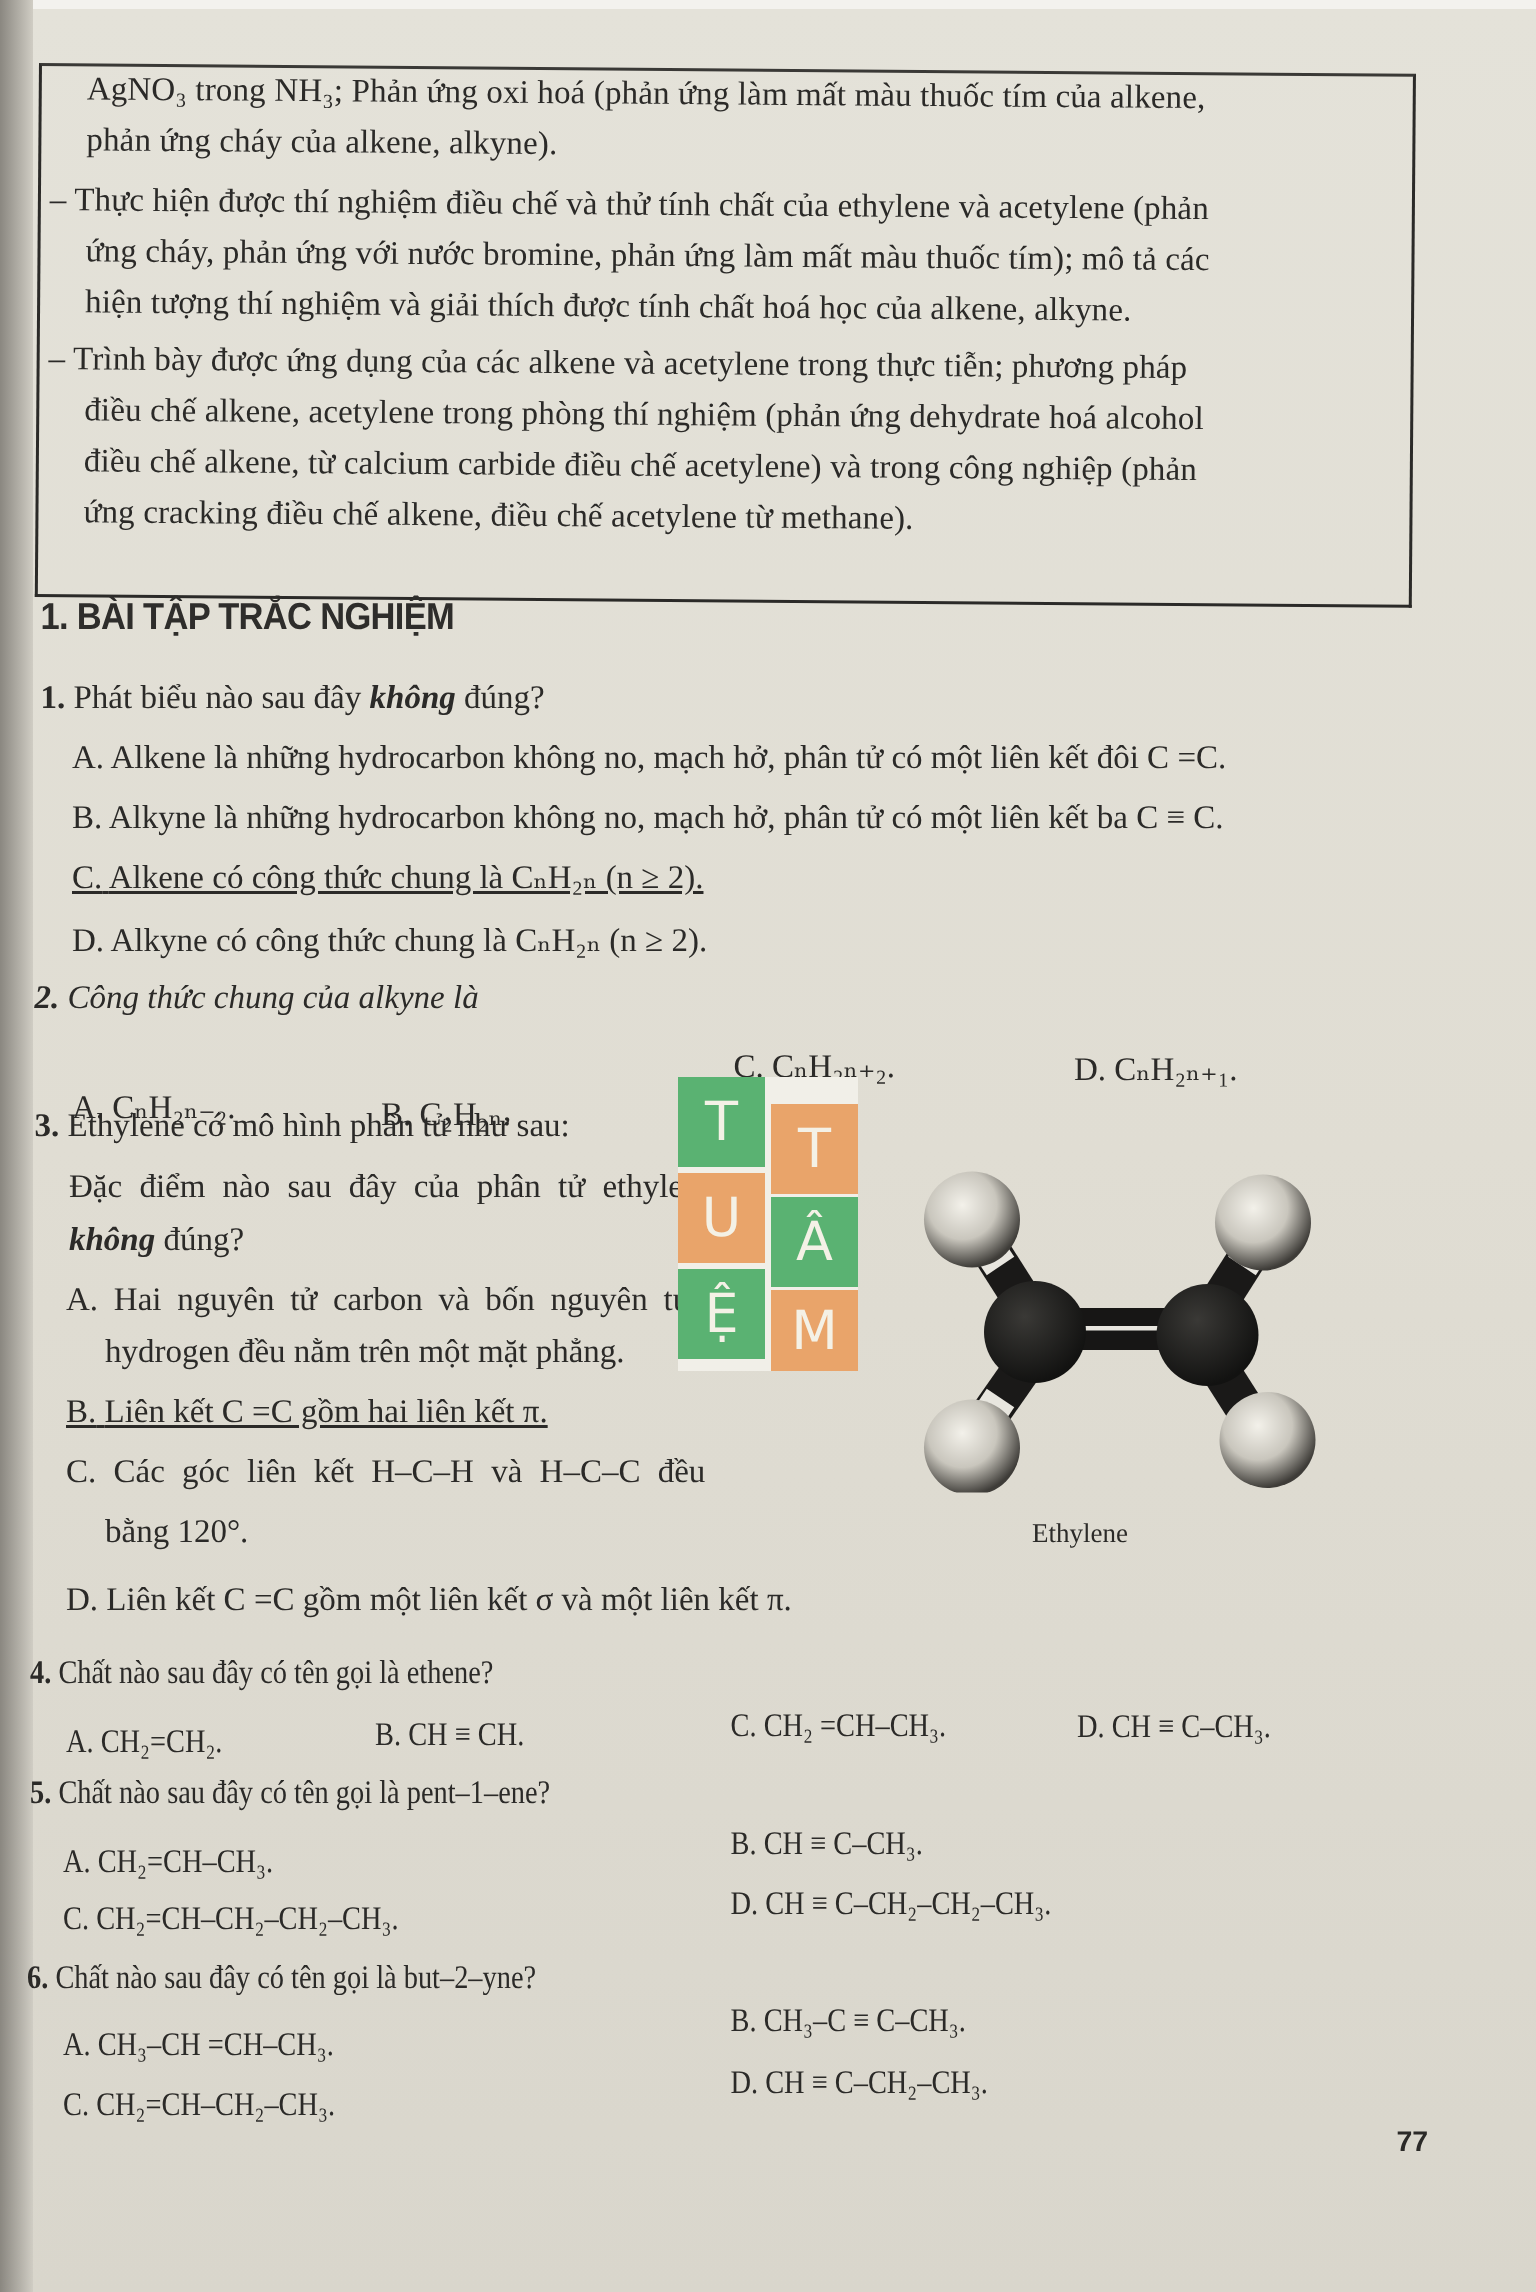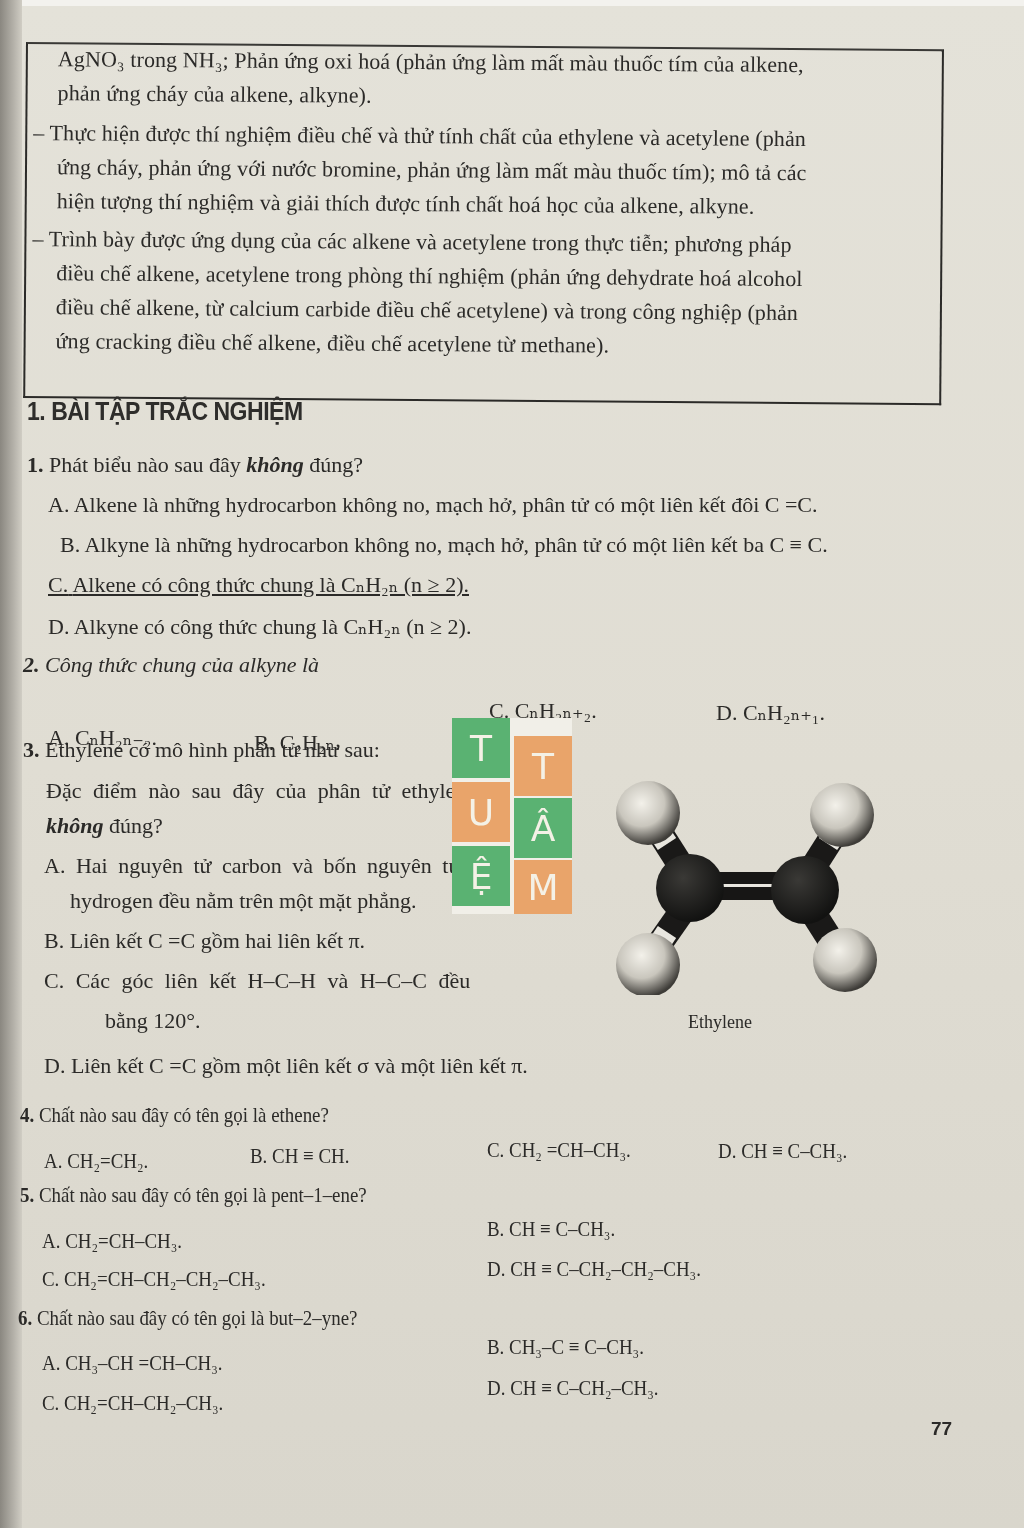--- a/index.html
+++ b/index.html
@@ -72,21 +72,21 @@
   <div class="obj-line" style="left:30px;top:284px;">ứng cracking điều chế alkene, điều chế acetylene từ methane).</div>
 </div>
 
 <div class="section-title">1. BÀI TẬP TRẮC NGHIỆM</div>
 
 <div class="q" style="left:27px;top:452px;">
   <span class="q-num">1.</span>
   <span>Phát biểu nào sau đây </span><em class="kw">không</em><span> đúng?</span>
 </div>
 <div class="opt" style="left:48px;top:492px;"><span>A.</span> <span>Alkene là những hydrocarbon không no, mạch hở, phân tử có một liên kết đôi C =C.</span></div>
-<div class="opt" style="left:48px;top:532px;margin-left:12px;"><span>B.</span> <span>Alkyne là những hydrocarbon không no, mạch hở, phân tử có một liên kết ba C ≡ C.</span></div>
+<div class="opt" style="left:48px;top:532px;"><span>B.</span> <span>Alkyne là những hydrocarbon không no, mạch hở, phân tử có một liên kết ba C ≡ C.</span></div>
 <div class="opt" style="left:48px;top:572px;text-decoration:underline;"><span>C.</span> <span>Alkene có công thức chung là CₙH₂ₙ (n ≥ 2).</span></div>
 <div class="opt" style="left:48px;top:614px;"><span>D.</span> <span>Alkyne có công thức chung là CₙH₂ₙ (n ≥ 2).</span></div>
 
 <div class="q" style="left:23px;top:652px;font-style:italic;">
   <span class="q-num">2.</span>
   <span>Công thức chung của alkyne là</span>
 </div>
 <div class="opt" style="left:48px;top:725px;"><span>A.</span> <span>CₙH₂ₙ₋₂.</span></div>
 <div class="opt" style="left:254px;top:692px;margin-top:38px;"><span>B.</span> <span>C₂H₂ₙ.</span></div>
 <div class="opt" style="left:489px;top:698px;text-align:right;"><span>C.</span> <span>CₙH₂ₙ₊₂.</span></div>
@@ -97,23 +97,23 @@
   <span>Ethylene có mô hình phân tử như sau:</span>
 </div>
 <div class="q" style="left:46px;top:778px;word-spacing:6px;">
   <span>Đặc điểm nào sau đây của phân tử ethylene</span>
 </div>
 <div class="q" style="left:46px;top:813px;">
   <em class="kw">không</em><span> đúng?</span>
 </div>
 <div class="opt" style="left:44px;top:853px;word-spacing:5px;"><span>A.</span> <span>Hai nguyên tử carbon và bốn nguyên tử</span></div>
 <div class="opt" style="left:70px;top:888px;">hydrogen đều nằm trên một mặt phẳng.</div>
-<div class="opt" style="left:44px;top:928px;"><span>B.</span> <span>Liên kết C =C gồm hai liên kết π.</span></div>
+<div class="opt" style="left:44px;top:928px;text-decoration:underline;"><span>B.</span> <span>Liên kết C =C gồm hai liên kết π.</span></div>
 <div class="opt" style="left:44px;top:968px;word-spacing:6px;"><span>C.</span> <span>Các góc liên kết H–C–H và H–C–C đều</span></div>
-<div class="opt" style="left:70px;top:1008px;margin-left:35px;">bằng 120°.</div>
+<div class="opt" style="left:70px;top:1008px;">bằng 120°.</div>
 <div class="opt" style="left:44px;top:1053px;"><span>D.</span> <span>Liên kết C =C gồm một liên kết σ và một liên kết π.</span></div>
 
 <div class="logo">
   <div class="tile green" style="left:0;top:0;">T</div>
   <div class="tile orange" style="left:0;top:64px;">U</div>
   <div class="tile green" style="left:0;top:128px;">Ệ</div>
   <div class="tile orange" style="left:62px;top:18px;">T</div>
   <div class="tile green" style="left:62px;top:80px;">Â</div>
   <div class="tile orange" style="left:62px;top:142px;height:54px;">M</div>
 </div>

